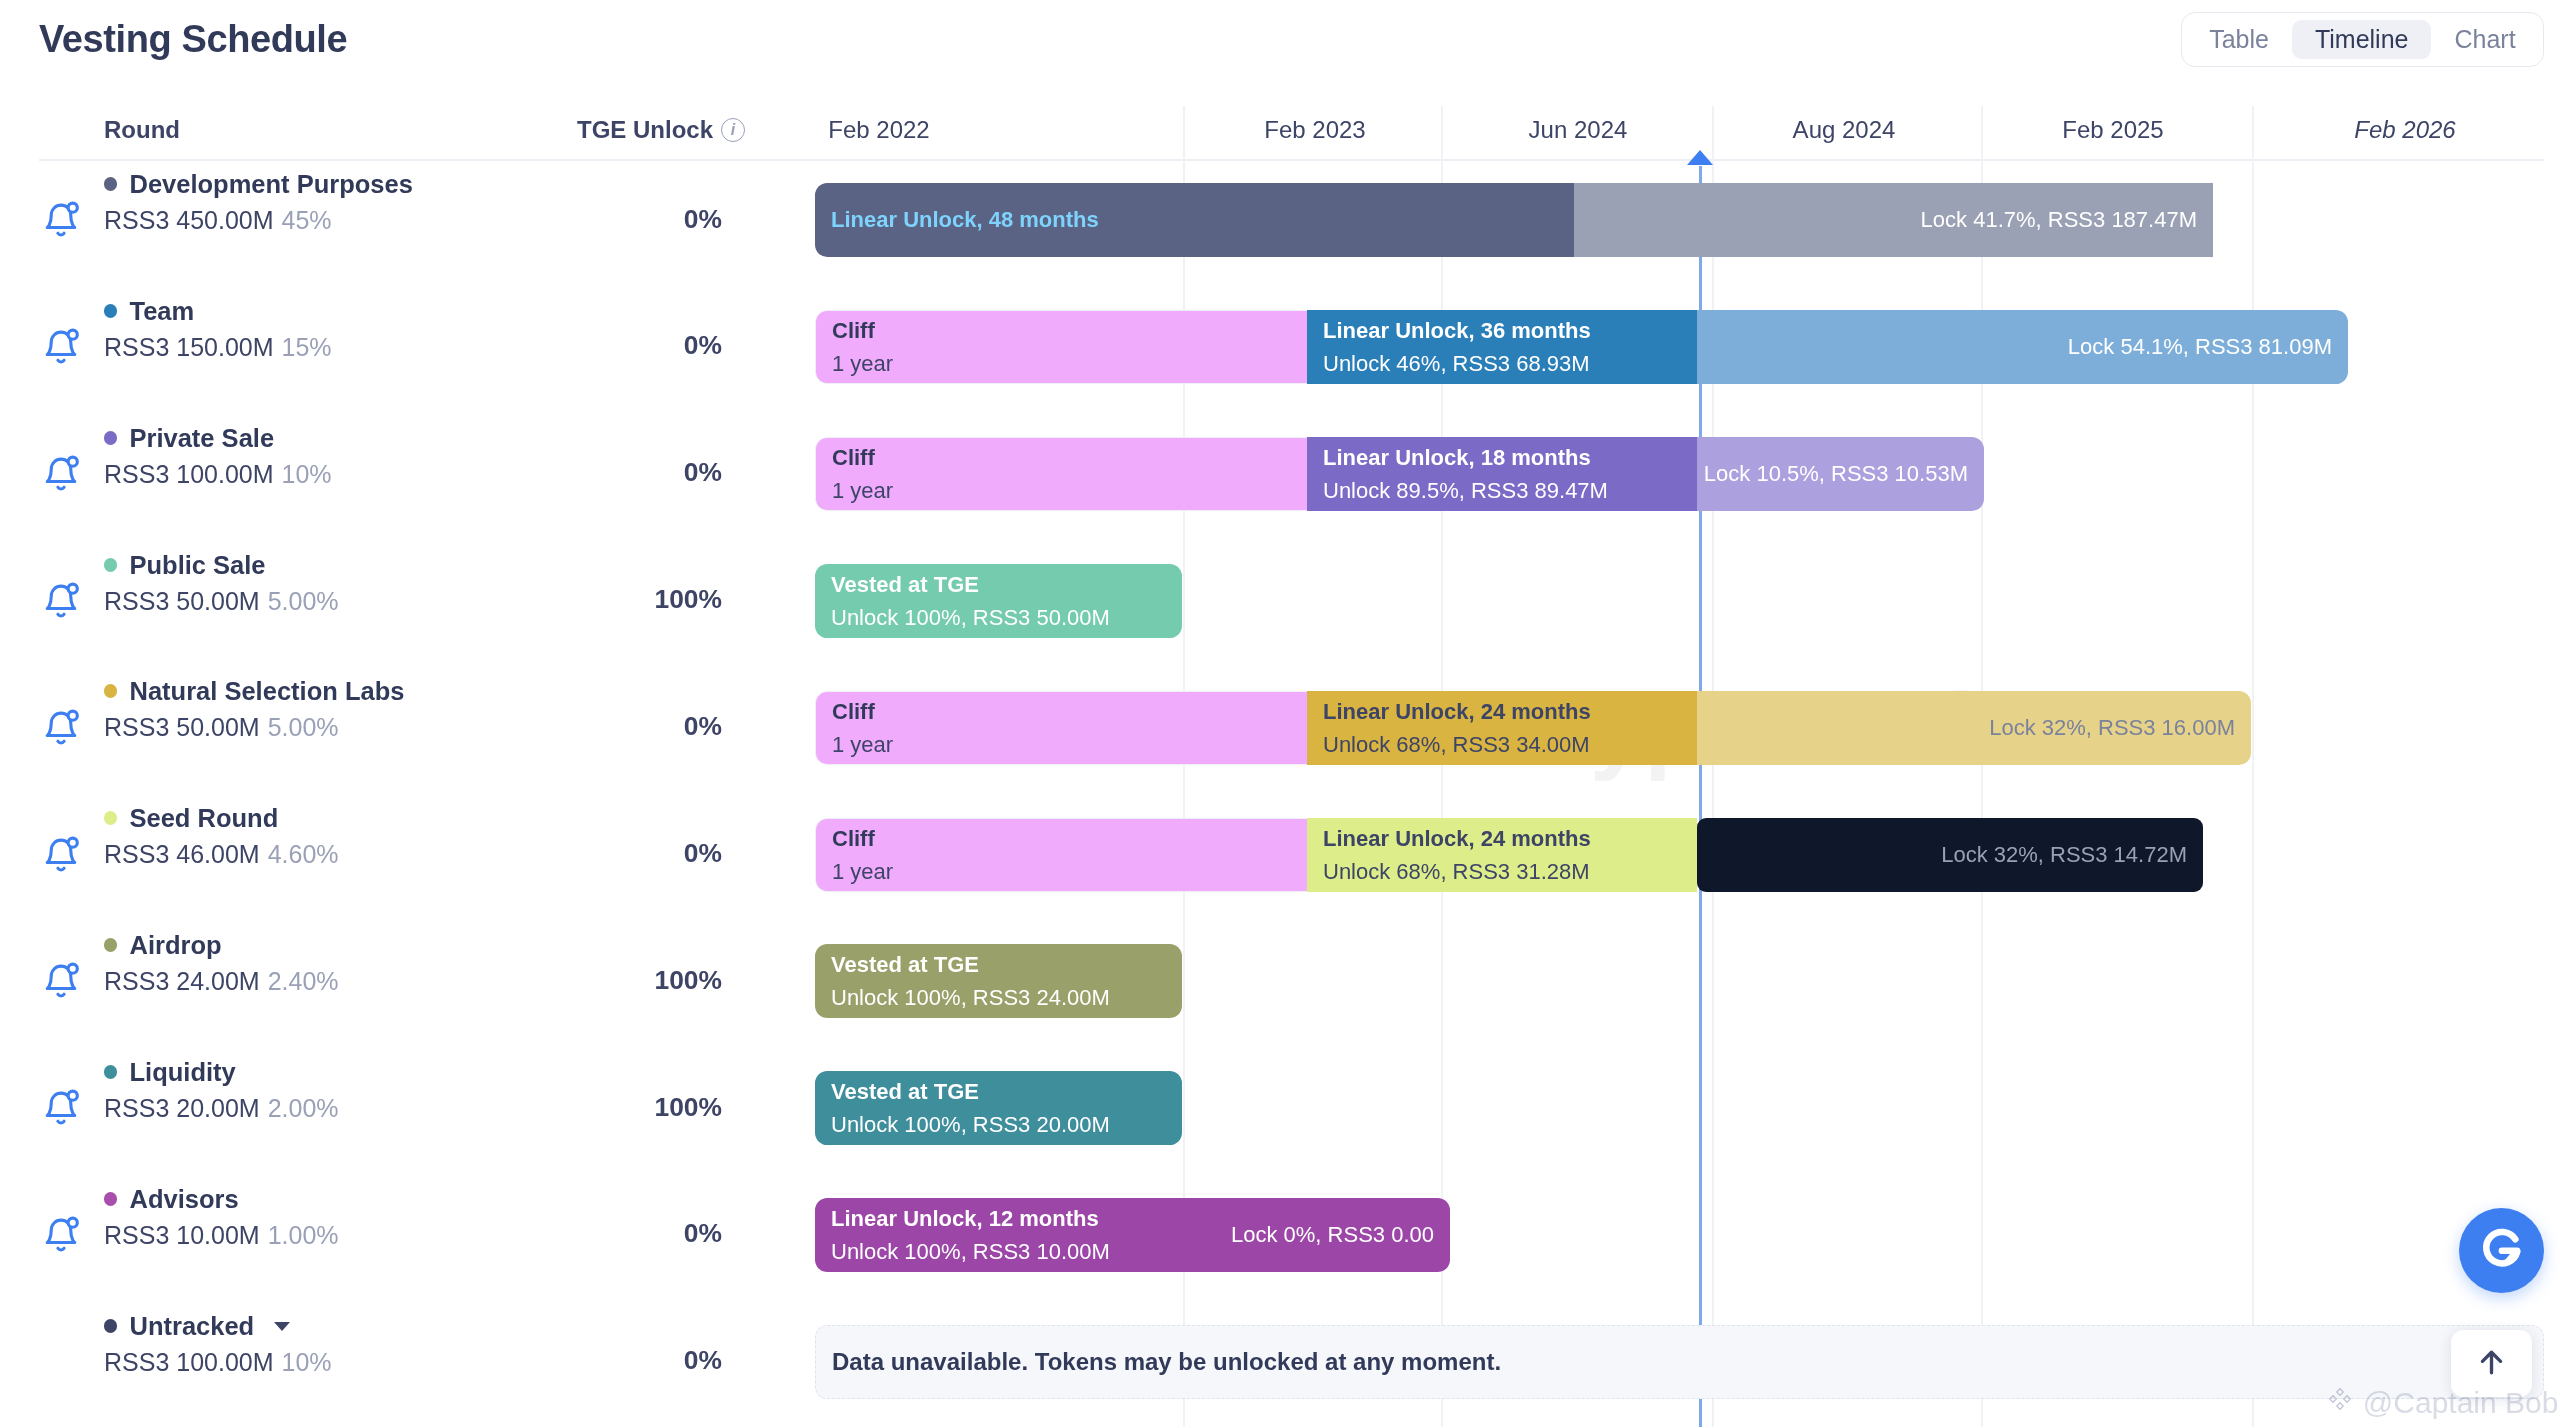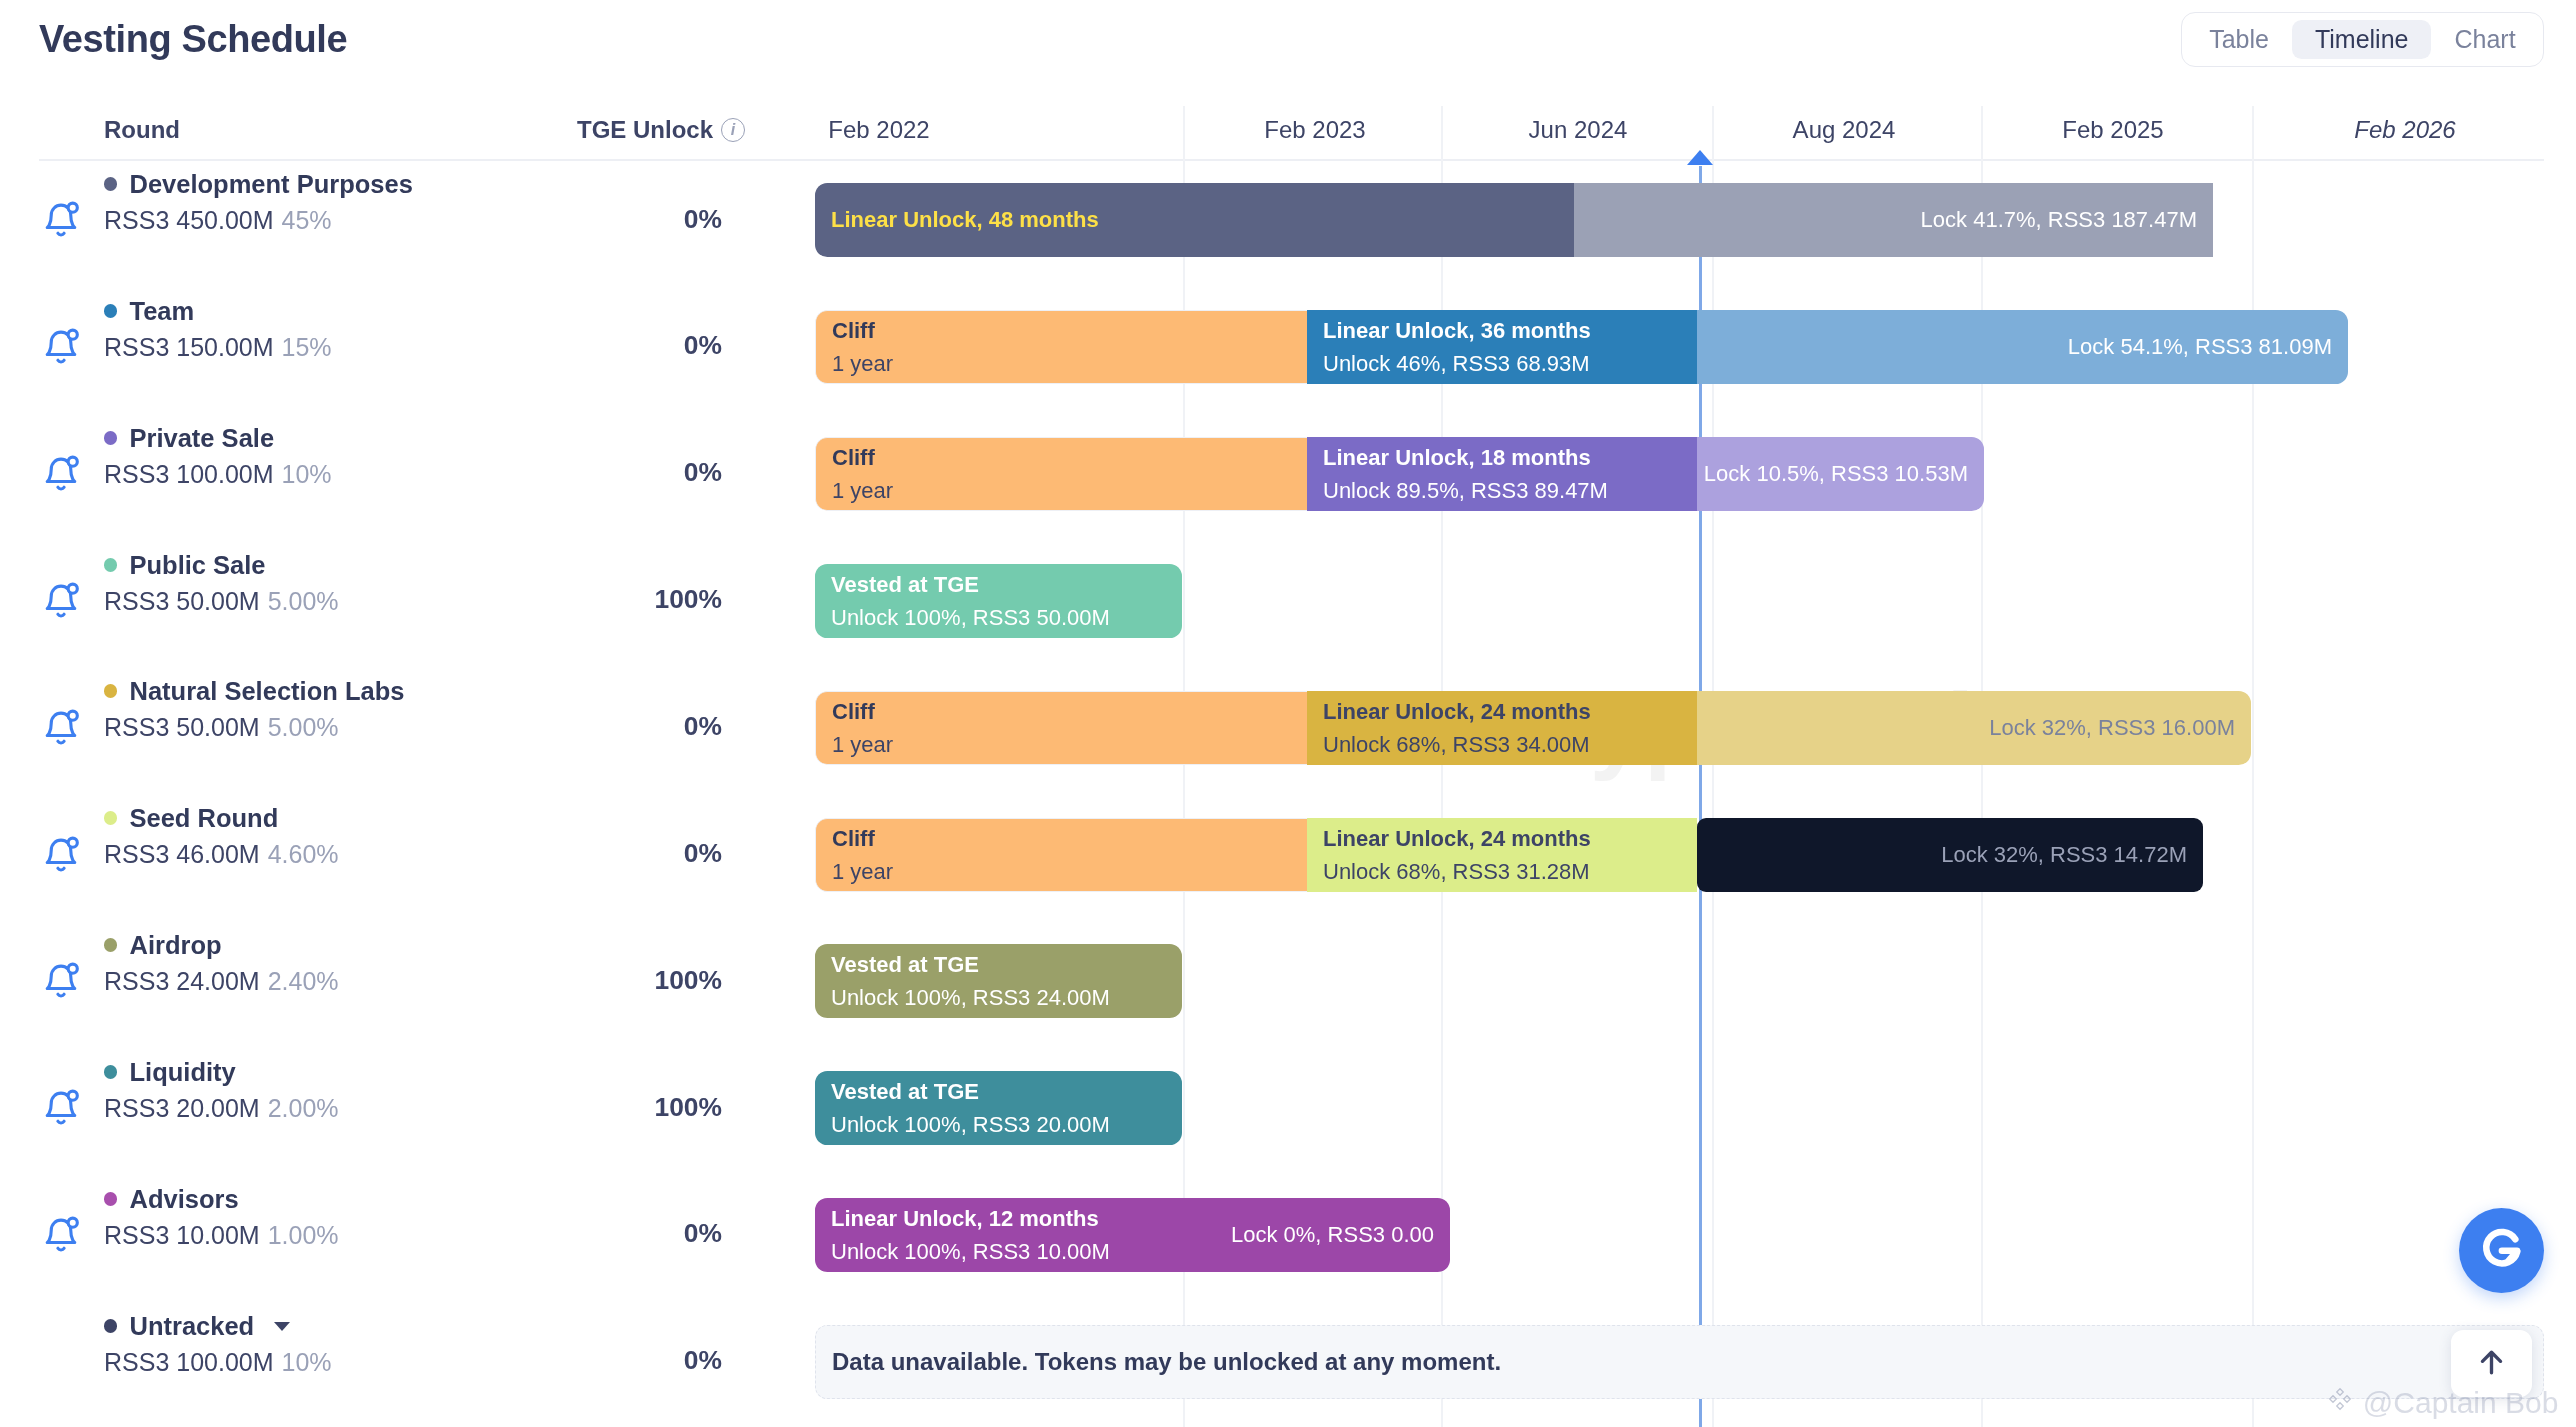--- a/index.html
+++ b/index.html
@@ -115,21 +115,21 @@
     display: flex;
   }
   .seg {
     position: relative; display: flex; flex-direction: column;
     justify-content: center; height: 100%;
   }
   .seg .l1 { font-size: 22px; font-weight: 700; line-height: 1.25; white-space: nowrap; }
   .seg .l2 { font-size: 22px; font-weight: 400; line-height: 1.25; white-space: nowrap; margin-top: 5.3px; }
   .seg.pad-l { padding-left: 16px; }
   .seg.pad-r { padding-right: 16px; align-items: flex-end; }
-  .seg.cliff { background: #fdba74; border: 1.8px solid #eef0f5; border-right: 0;
+  .seg.cliff { background: #f0abfc; border: 1.8px solid #eef0f5; border-right: 0;
                border-radius: 12.3px 0 0 12.3px; }
   .seg.cliff .l1 { color: #323a5a; font-weight: 700; }
   .seg.cliff .l2 { color: #3d4466; font-weight: 400; }
   .seg .lock { font-size: 22px; white-space: nowrap; }
 
   .untracked-bar {
     position: absolute; border: 1.8px dashed #dfe3ec; border-radius: 12.3px;
     background: #f5f7fa; display: flex; align-items: center;
   }
   .untracked-bar span {
@@ -220,21 +220,21 @@
         </div>
         <div class="round-block" style="top: 170px;">
           <div class="round-name">
             <span class="dot" style="background: rgb(91, 99, 132);"></span>
             <span>Development Purposes</span>
           </div>
           <div class="round-sub"><span>RSS3 450.00M</span><span class="pct">45%</span></div>
         </div>
         <div class="tge-val" style="left: 581px; top: 204px;">0%</div>
         <div class="bar" style="left: 815px; width: 1533px; top: 183px; height: 74px;">
-          <div class="seg pad-l" style="width: 759px; background: rgb(91, 99, 132); color: #fde047;">
+          <div class="seg pad-l" style="width: 759px; background: rgb(91, 99, 132); color: #7dd3fc;">
             <div class="l1">Linear Unlock, 48 months</div>
           </div>
           <div class="seg pad-r" style="width: 639px; background: rgb(155, 161, 181); color: rgb(255, 255, 255);">
             <div class="lock">Lock 41.7%, RSS3 187.47M</div>
           </div>
         </div>
       </div>
       <div class="row" style="top: 0px;">
         <div class="bell" style="top: 325px;">
           <svg viewBox="0 0 24 24" fill="none">

